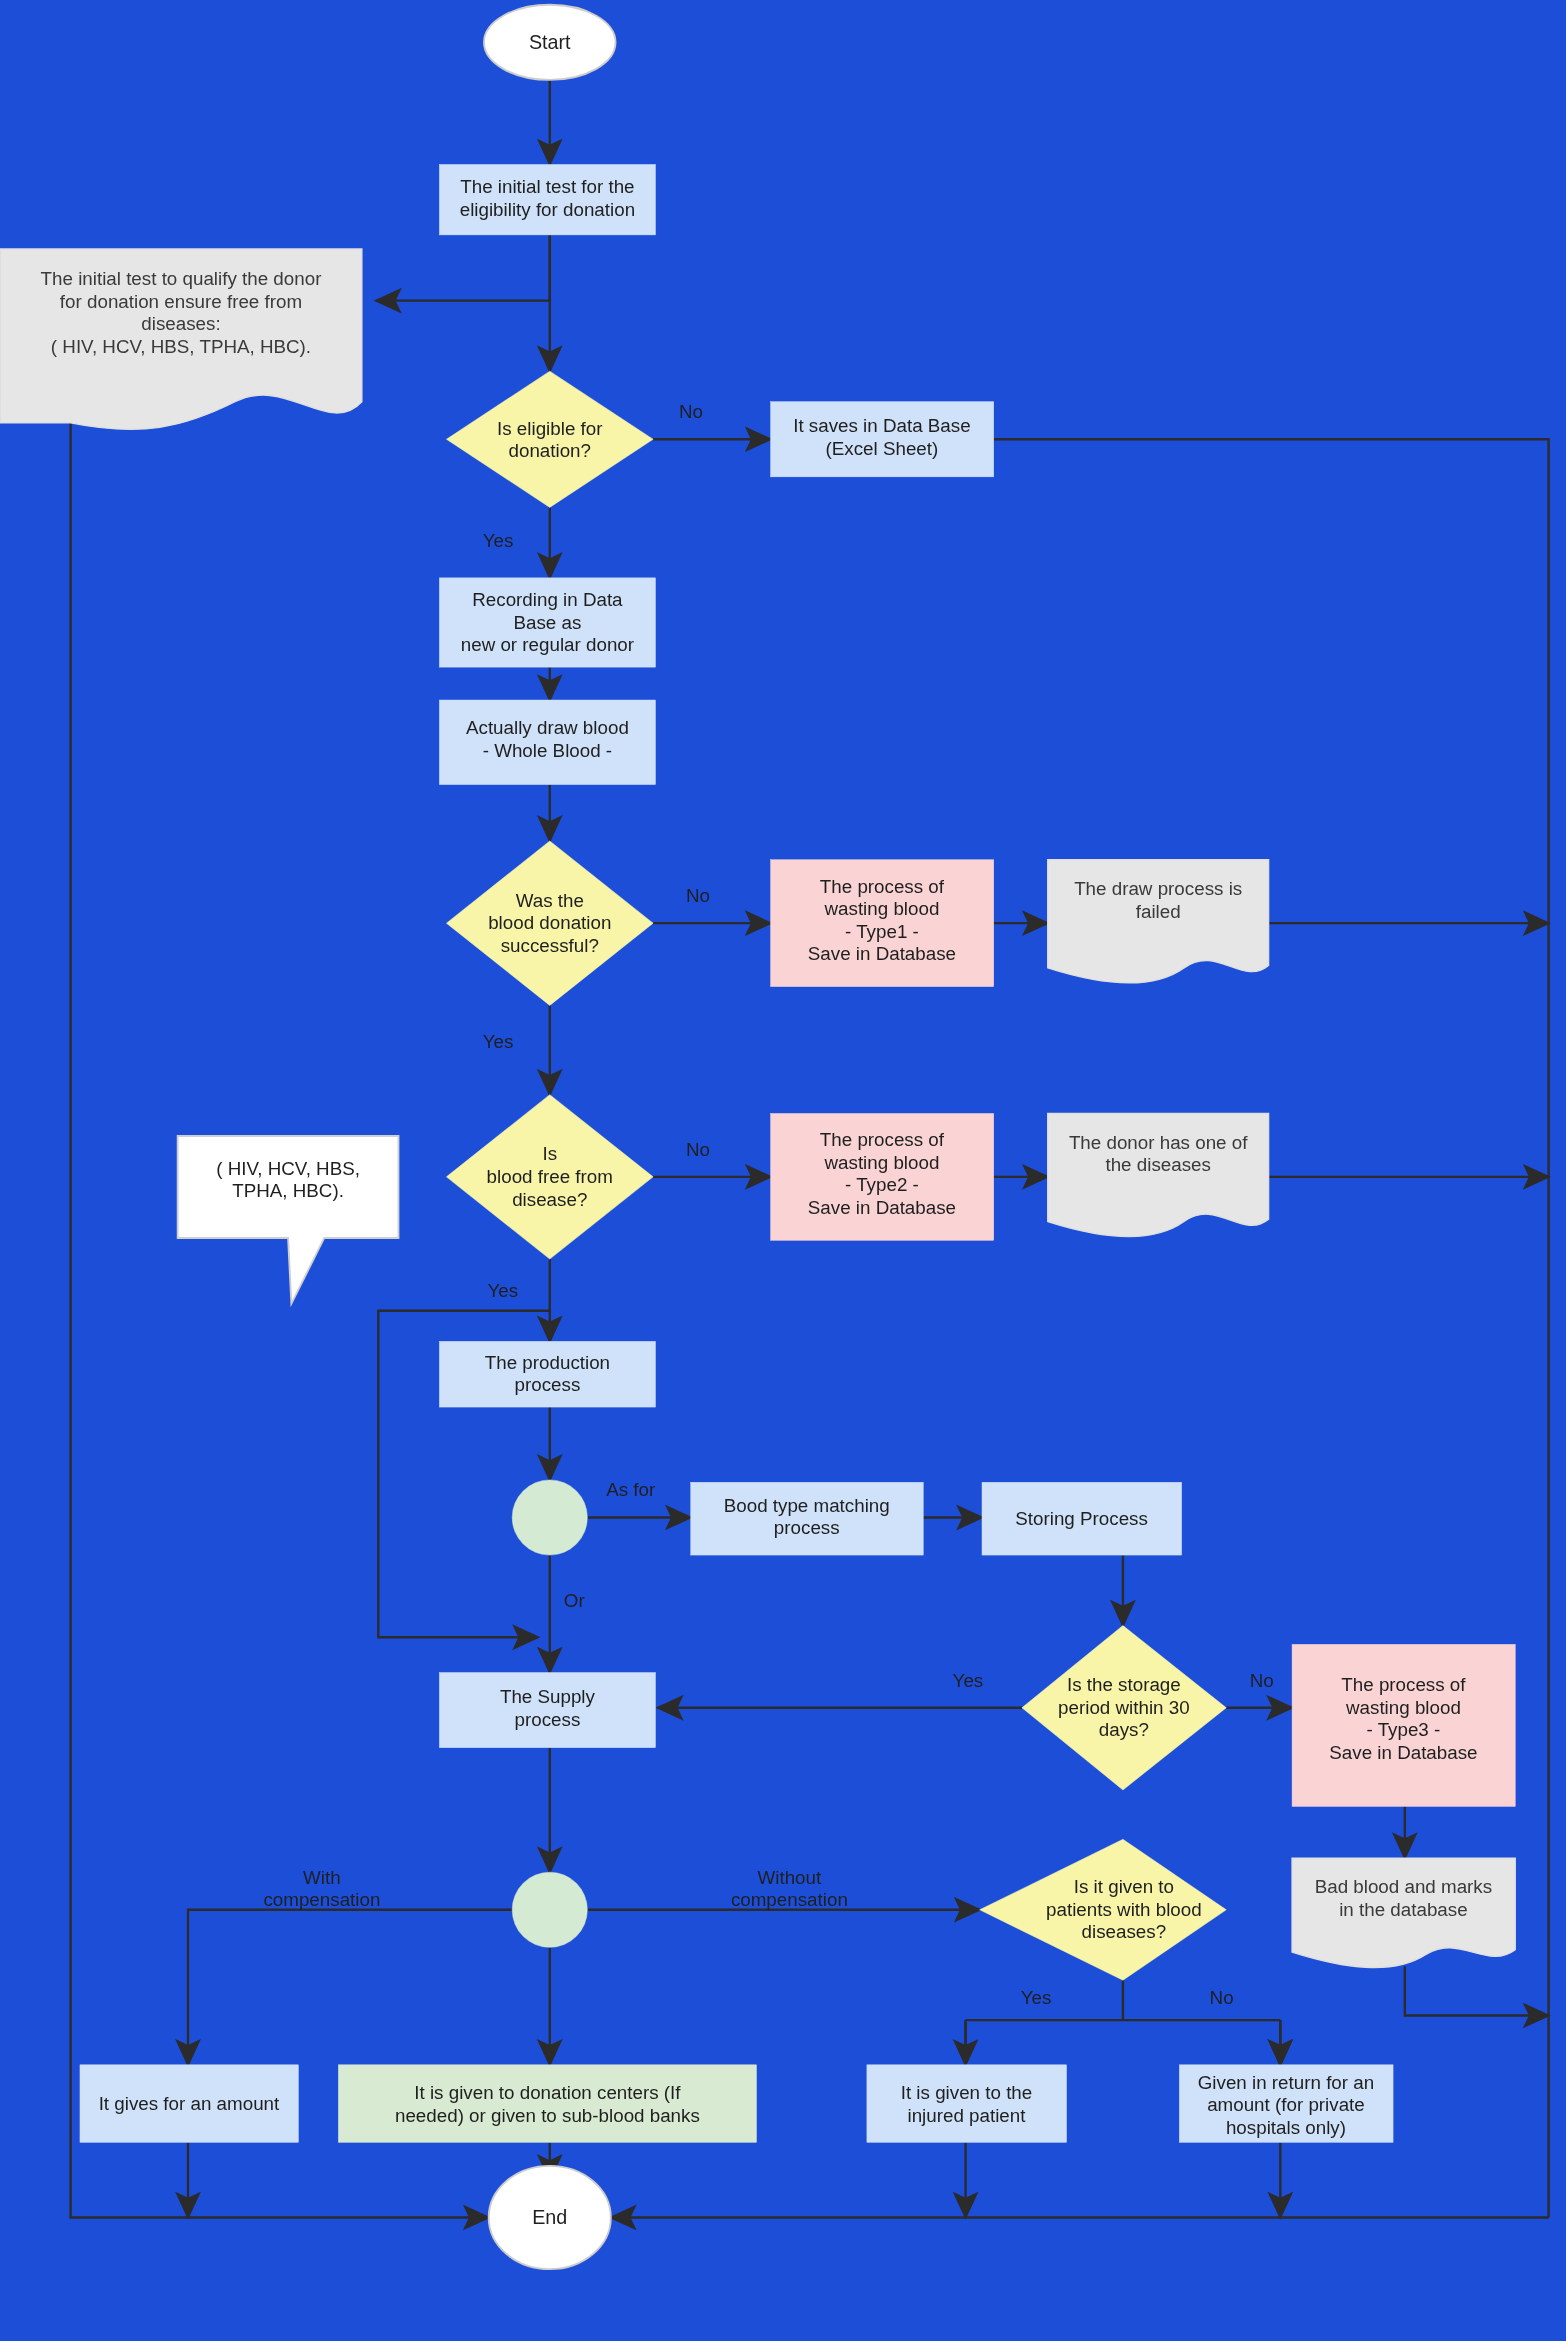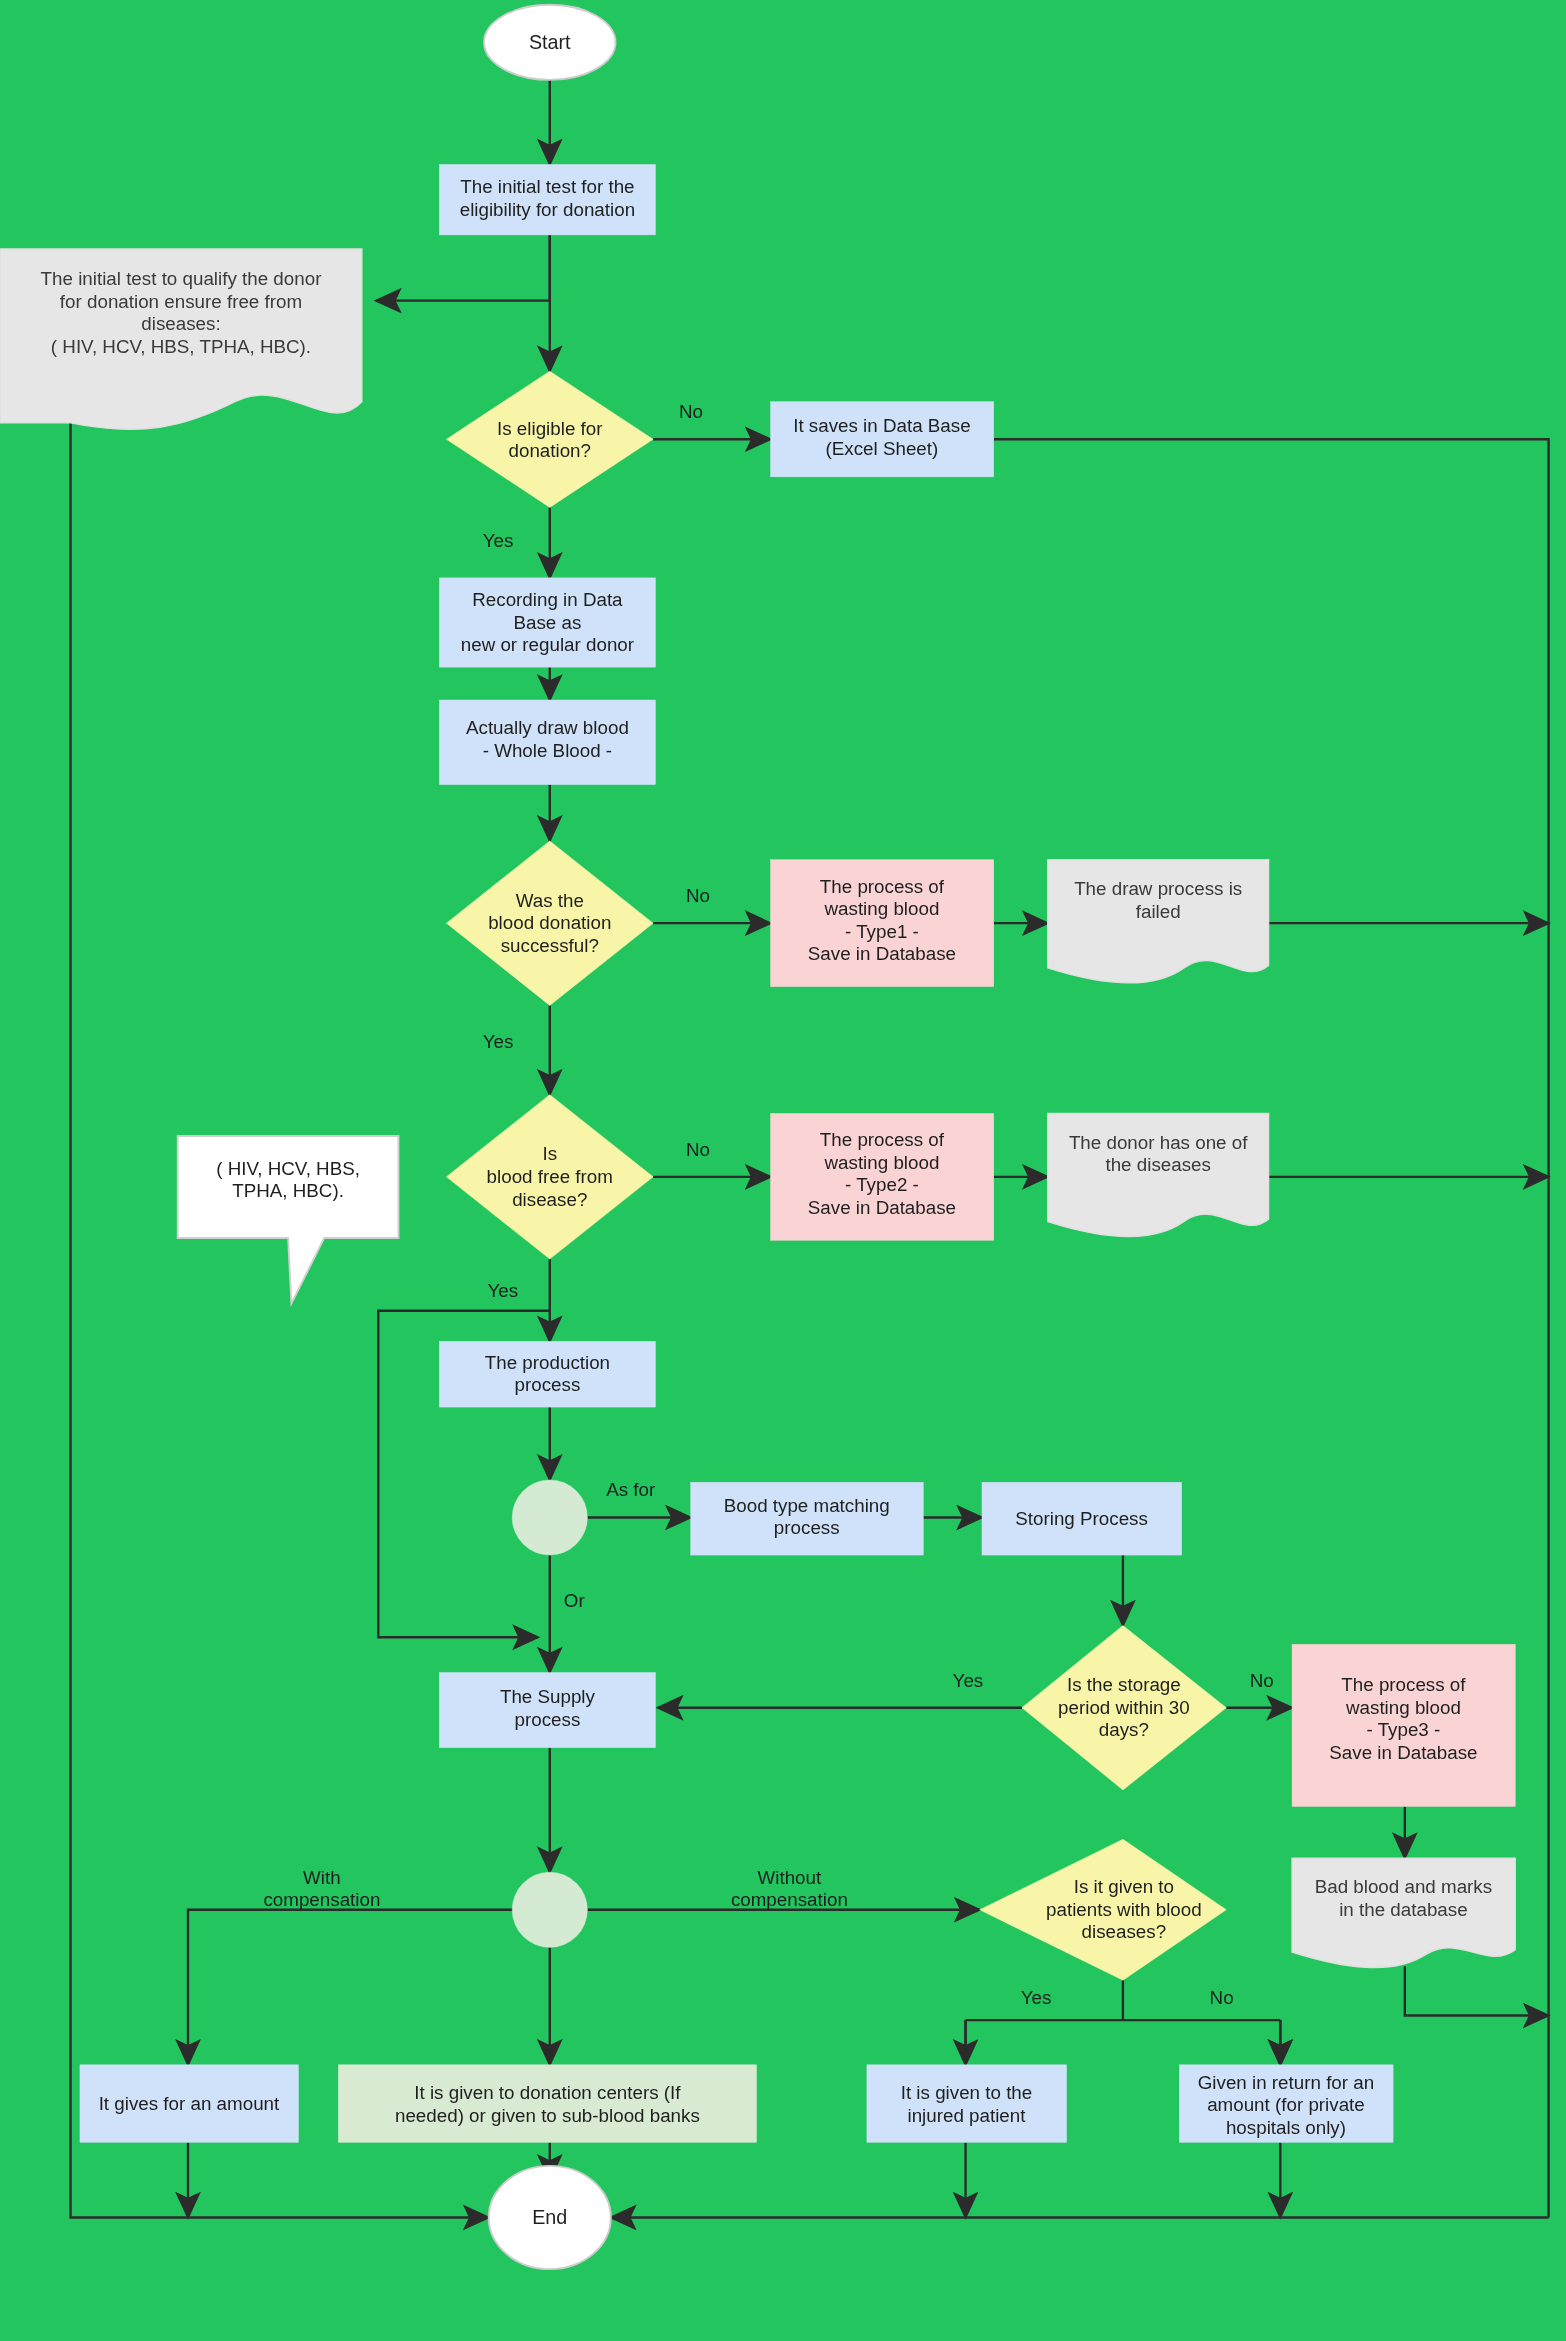--- a/index.html
+++ b/index.html
@@ -1,17 +1,17 @@
 <!DOCTYPE html>
 <html style="font-size:7.5px"><head>
 <meta charset="utf-8">
 <style>
   html,body{margin:0;padding:0;background:#ffffff;}
   body{font-family:"Liberation Sans","DejaVu Sans",sans-serif;}
-  #stage{position:relative;width:1567px;height:2342px;background:#22c55e;overflow:hidden;}
+  #stage{position:relative;width:1567px;height:2342px;background:#1d4ed8;overflow:hidden;}
   svg#flow{position:absolute;left:0;top:0;width:1567px;height:2342px;}
   .nodeText{font-family:"Liberation Sans","DejaVu Sans",sans-serif;font-size:40px;fill:#1f1f1f;}
   .edgeLabel{font-family:"Liberation Sans","DejaVu Sans",sans-serif;font-size:40px;fill:#1f1f1f;}
   .termText{font-family:"Liberation Sans","DejaVu Sans",sans-serif;font-size:42px;fill:#1f1f1f;}
   .docText{font-family:"Liberation Sans","DejaVu Sans",sans-serif;font-size:40px;fill:#3a3a3a;}
 </style>
 </head>
 <body>
 
 <div id="stage">

